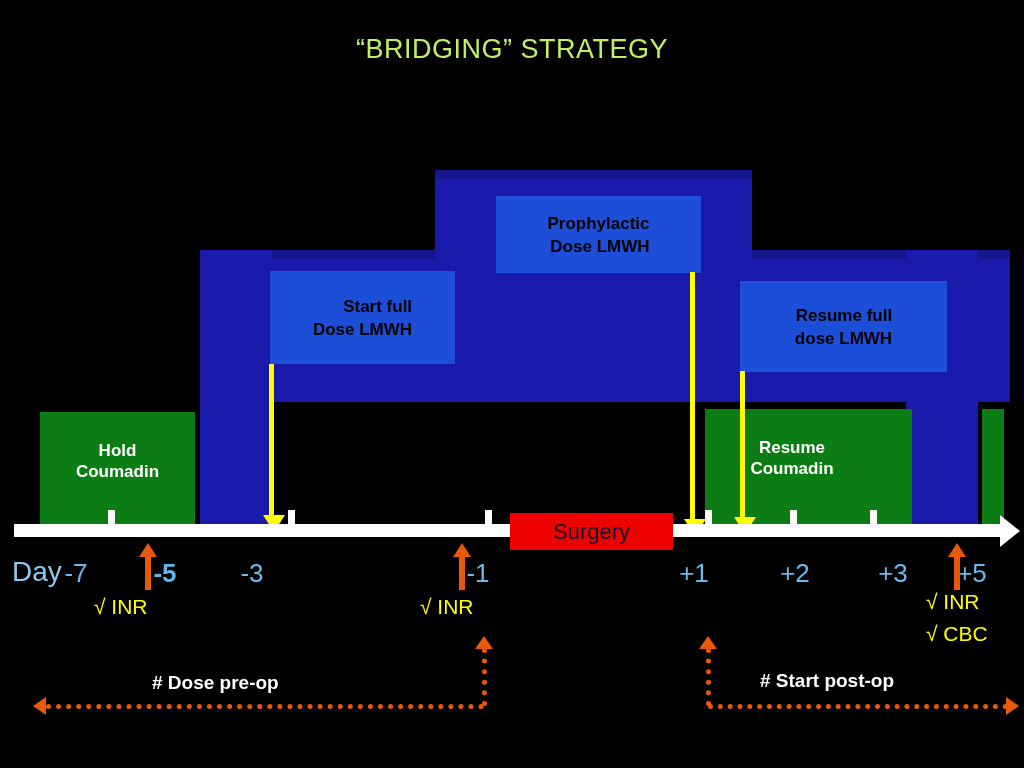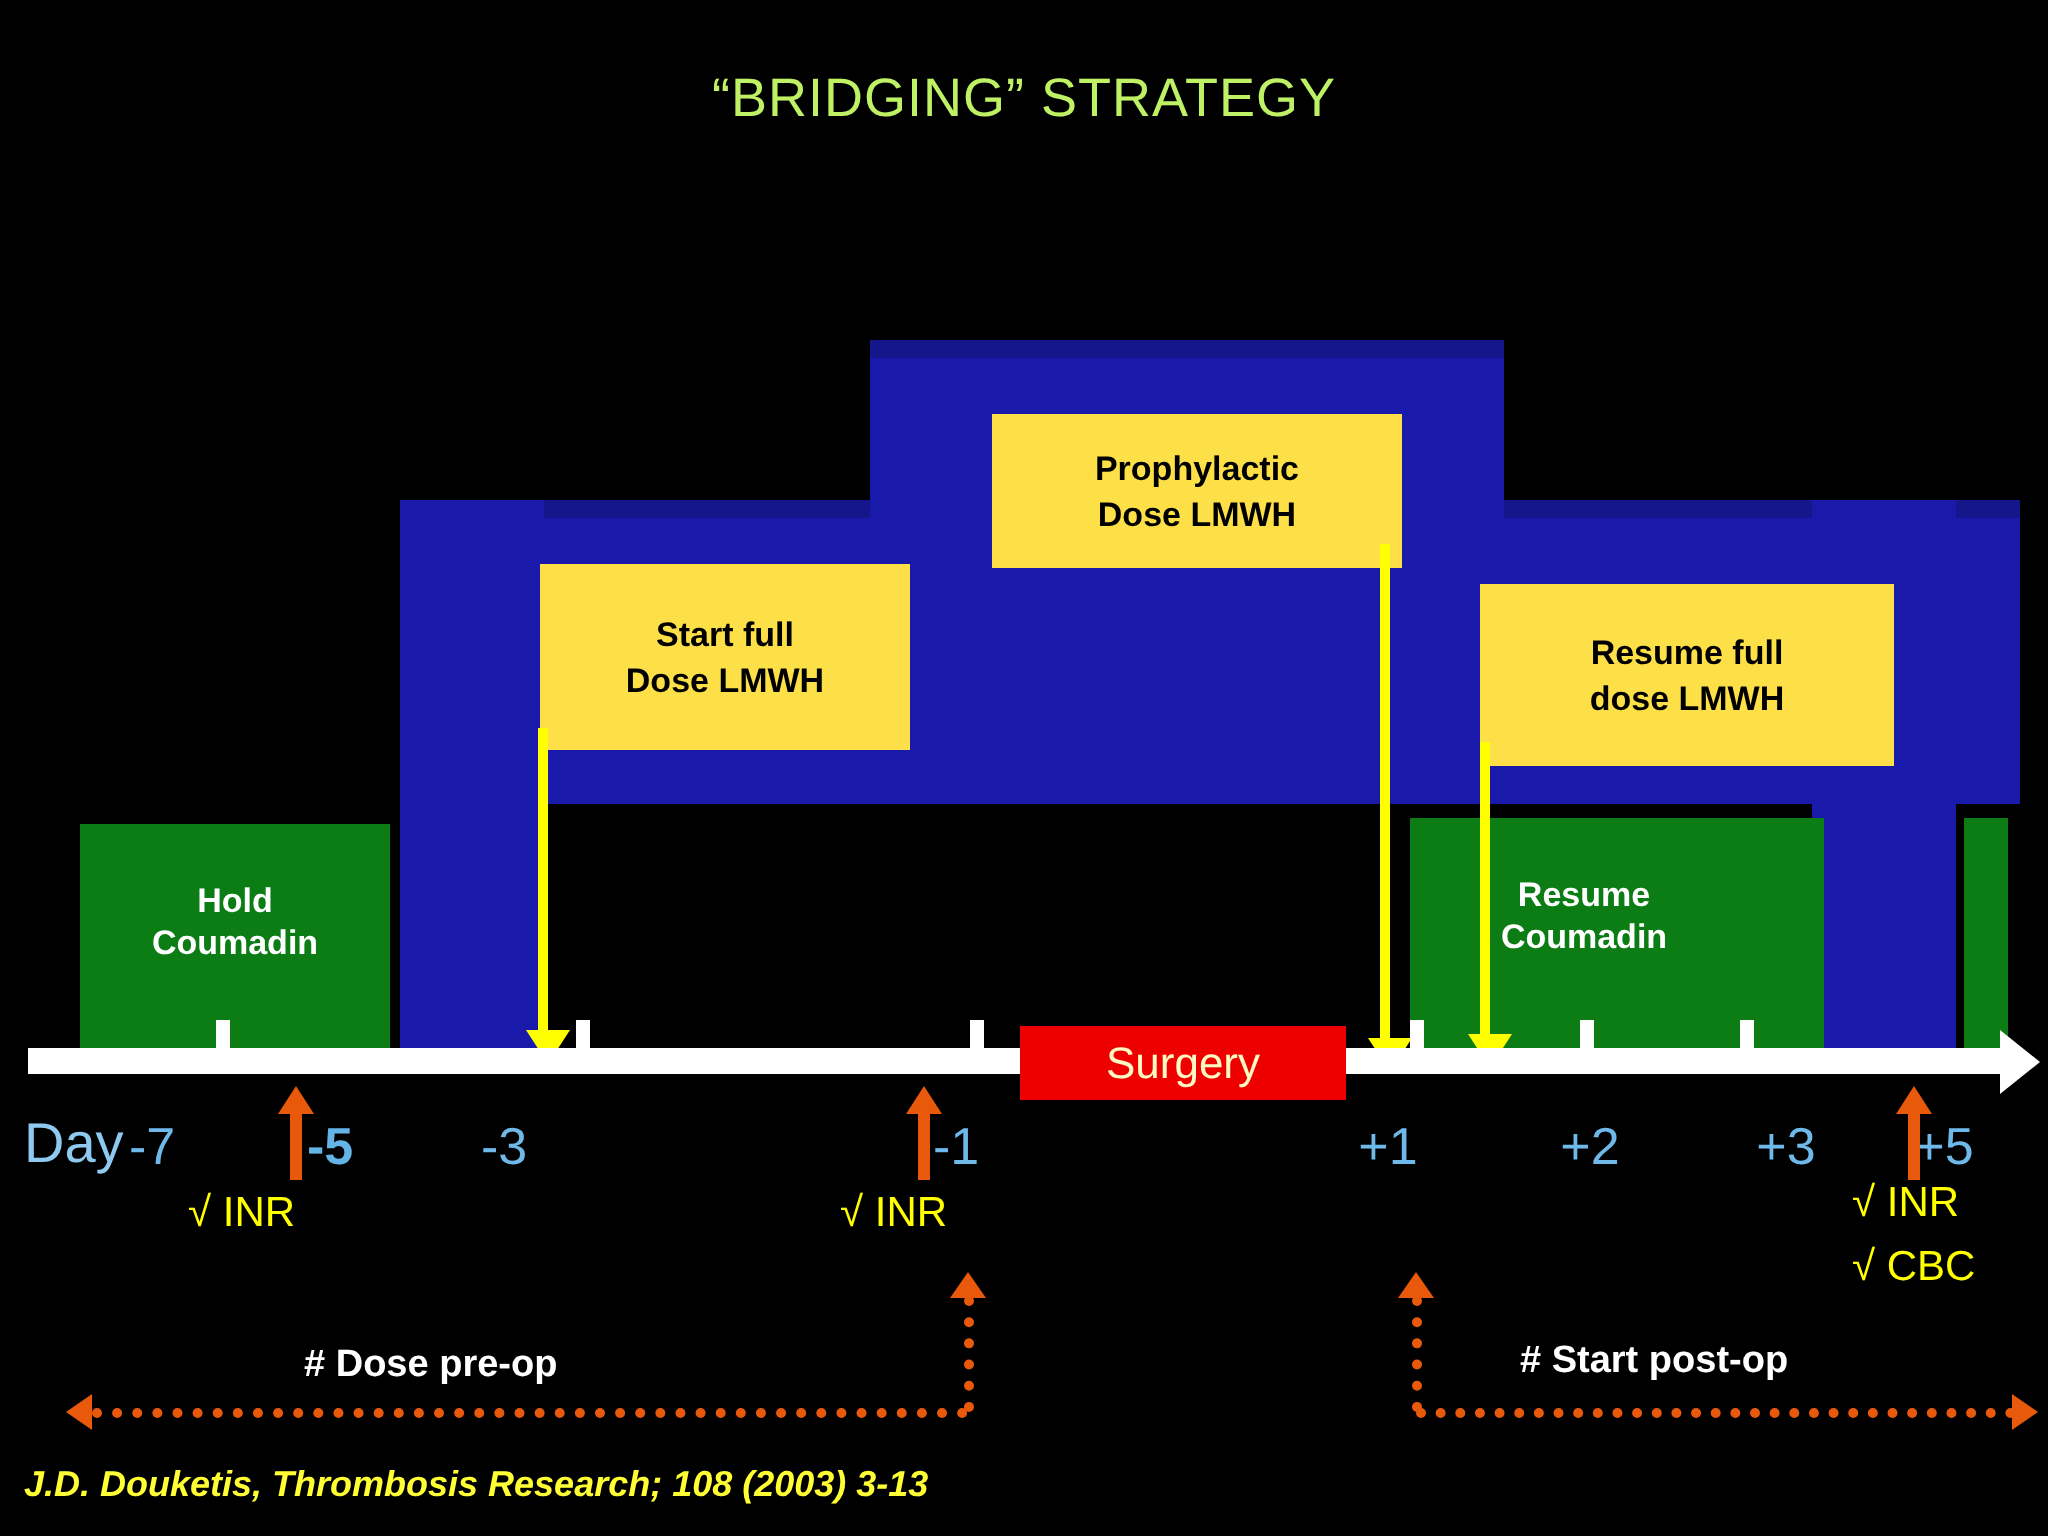--- a/index.html
+++ b/index.html
@@ -62,31 +62,30 @@
     font-size: 17px;
     line-height: 21px;
     text-align: center;
   }
   #label-hold   { left: 40px;  top: 440px; width: 155px; }
   #label-resume { left: 705px; top: 437px; width: 174px; }
 
   
   .gold-box {
     position: absolute;
-    background: #fde047;
+    background: #1d4ed8;
     color: #000000;
     font-weight: bold;
     font-size: 17px;
     line-height: 23px;
-    text-align: center;
+    text-align: right;
     display: flex;
     align-items: center;
     justify-content: center;
     white-space: pre-line;
-    margin-top: 11px;
   }
   #gold-prophylactic { left: 496px; top: 196px; width: 205px; height: 77px; }
   #gold-startfull    { left: 270px; top: 271px; width: 185px; height: 93px; }
   #gold-resumefull   { left: 740px; top: 281px; width: 207px; height: 91px; }
 
   
   .yarrow-stem {
     position: absolute;
     background: #ffff00;
     width: 5px;
@@ -130,21 +129,21 @@
     height: 16px;
     top: 510px;
   }
 
   
   #surgery-box {
     position: absolute;
     left: 510px; top: 513px;
     width: 163px; height: 37px;
     background: #ee0000;
-    color: #fef9c3;
+    color: #0f172a;
     font-size: 22px;
     display: flex;
     align-items: center;
     justify-content: center;
   }
 
   
   #day-word {
     position: absolute;
     left: 12px; top: 556px;
@@ -334,15 +333,14 @@
   <div class="dhead-left" id="preop-hd"></div>
   <div class="dhead-up" id="preop-vd"></div>
   <div class="daycount-label" id="lbl-preop"># Dose pre-op</div>
 
   <div class="dotline-h" id="postop-h"></div>
   <div class="dotline-v" id="postop-v"></div>
   <div class="dhead-right" id="postop-hd"></div>
   <div class="dhead-up" id="postop-vd"></div>
   <div class="daycount-label" id="lbl-postop"># Start post-op</div>
 
-  <div id="citation">J.D. Douketis, Thrombosis Research; 108 (2003) 3-13</div>
 
 </div>
 
 </body></html>

